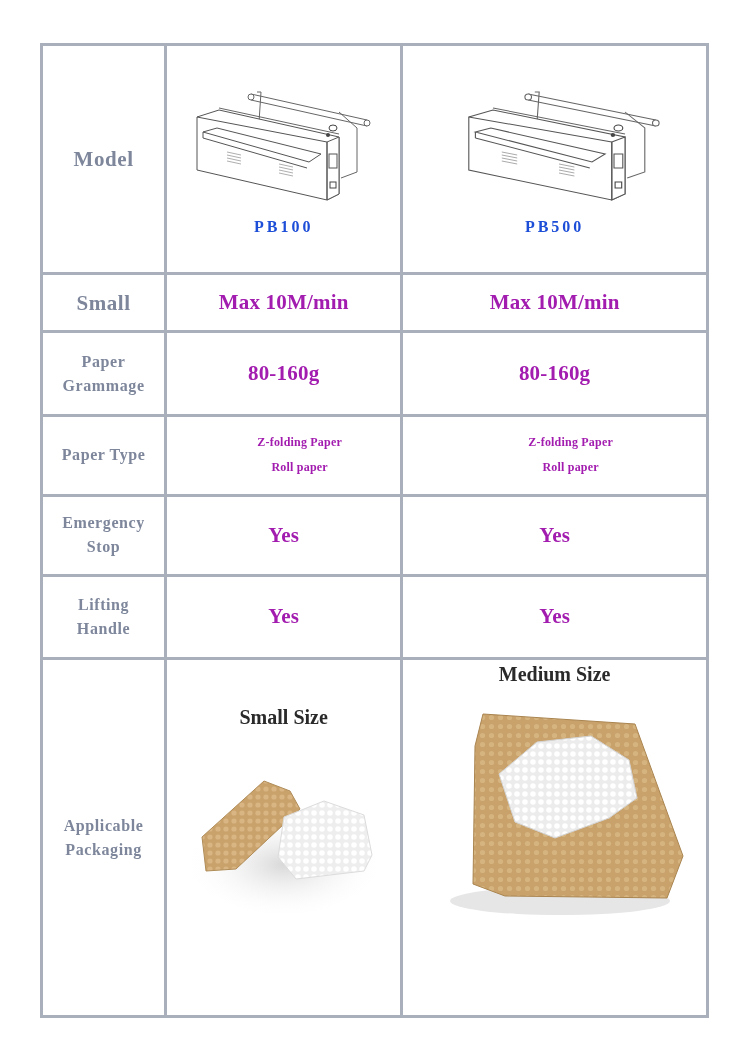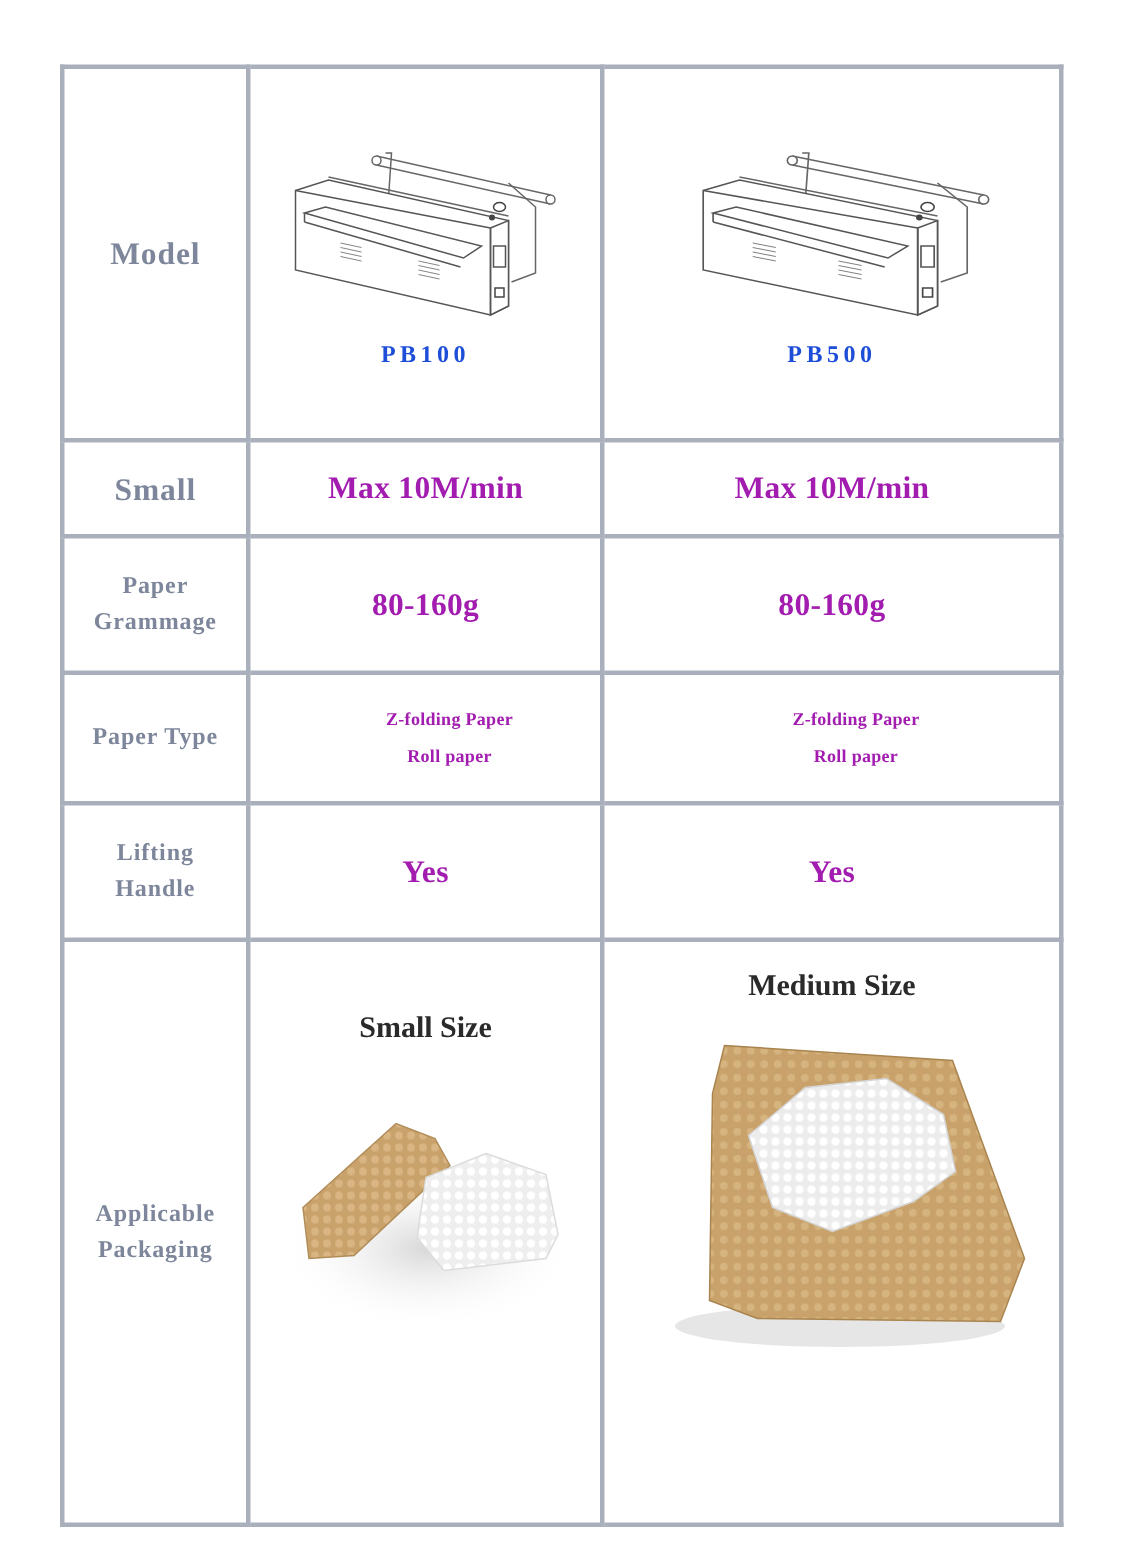--- a/index.html
+++ b/index.html
@@ -122,20 +122,28 @@
     <td>
       <div class="value small">Z-folding Paper</div>
       <div class="value small">Roll paper</div>
     </td>
     <td>
       <div class="value small">Z-folding Paper</div>
       <div class="value small">Roll paper</div>
     </td>
   </tr>
 
+  <tr style="height:67px">
+    <td>
+      <div class="label">Emergency</div>
+      <div class="label">Stop</div>
+    </td>
+    <td><span class="value">Yes</span></td>
+    <td><span class="value">Yes</span></td>
+  </tr>
 
 
   <tr style="height:70px">
     <td>
       <div class="label">Lifting</div>
       <div class="label">Handle</div>
     </td>
     <td><span class="value">Yes</span></td>
     <td><span class="value">Yes</span></td>
   </tr>
@@ -161,21 +169,21 @@
             <rect width="8" height="8" fill="#eeeeee"></rect>
                 <circle cx="4" cy="4" r="2.8" fill="#ffffff"></circle>
           </pattern>
         </defs>
         <ellipse cx="110" cy="130" rx="100" ry="55" fill="url(#shadowA)"></ellipse>
         <polygon points="28,108 90,52 116,62 126,80 62,140 32,142" fill="url(#dimpleK)" stroke="#b08c58" stroke-width="1"></polygon>
         <polygon points="110,88 150,72 190,86 198,126 190,142 122,150 104,128" fill="url(#dimpleW)" stroke="#dcdcdc" stroke-width="1"></polygon>
       </svg>
     </td>
     <td class="pkg-cell">
-      <div class="pkg-title" style="margin-top:18px">Medium Size</div>
+      <div class="pkg-title" style="margin-top:3px">Medium Size</div>
       <svg class="pkg-art" width="260" height="240" viewBox="0 0 260 240">
         <defs>
           <pattern id="dimpleK2" width="9" height="9" patternUnits="userSpaceOnUse">
             <rect width="9" height="9" fill="#c9a26b"></rect>
                 <circle cx="4.5" cy="4.5" r="2.6" fill="#d6b47f"></circle>
           </pattern>
           <pattern id="dimpleW2" width="8" height="8" patternUnits="userSpaceOnUse">
             <rect width="8" height="8" fill="#ececec"></rect>
                 <circle cx="4" cy="4" r="2.8" fill="#ffffff"></circle>
           </pattern>

